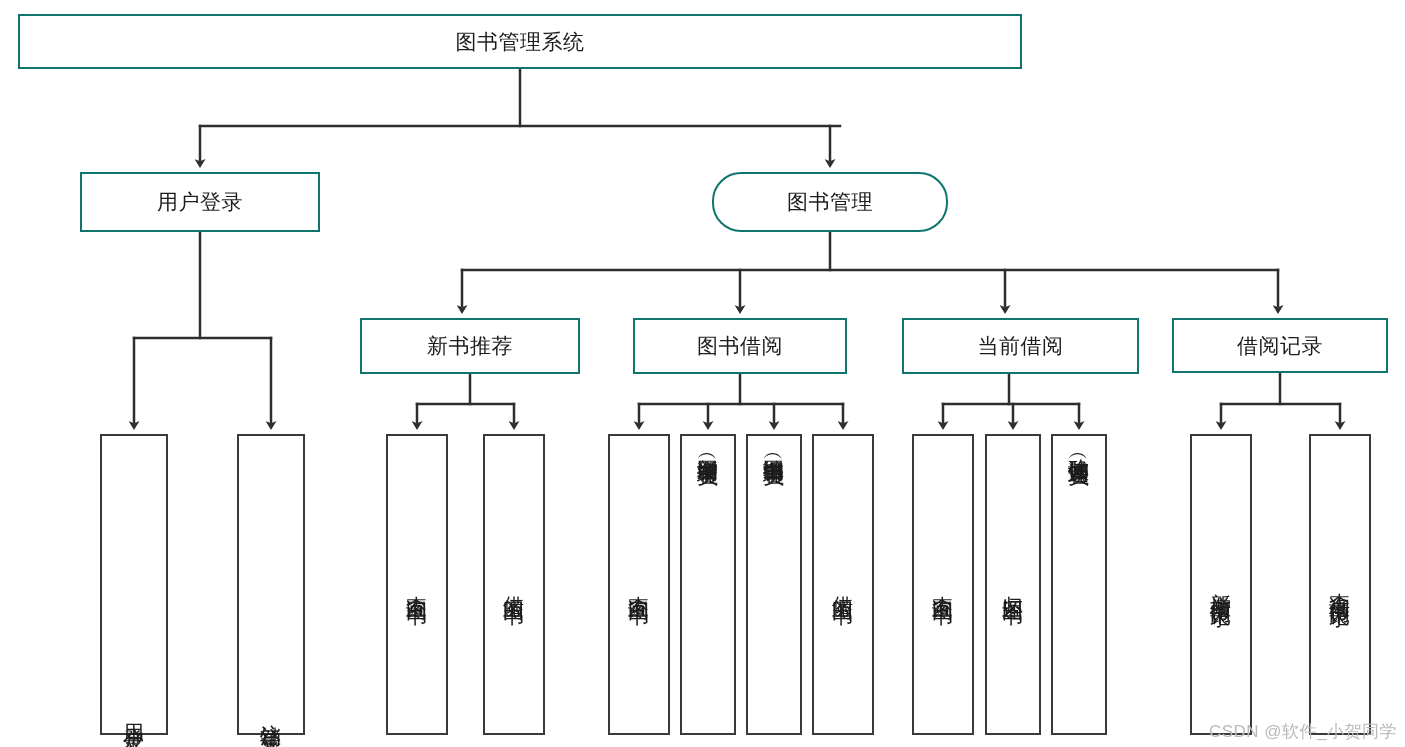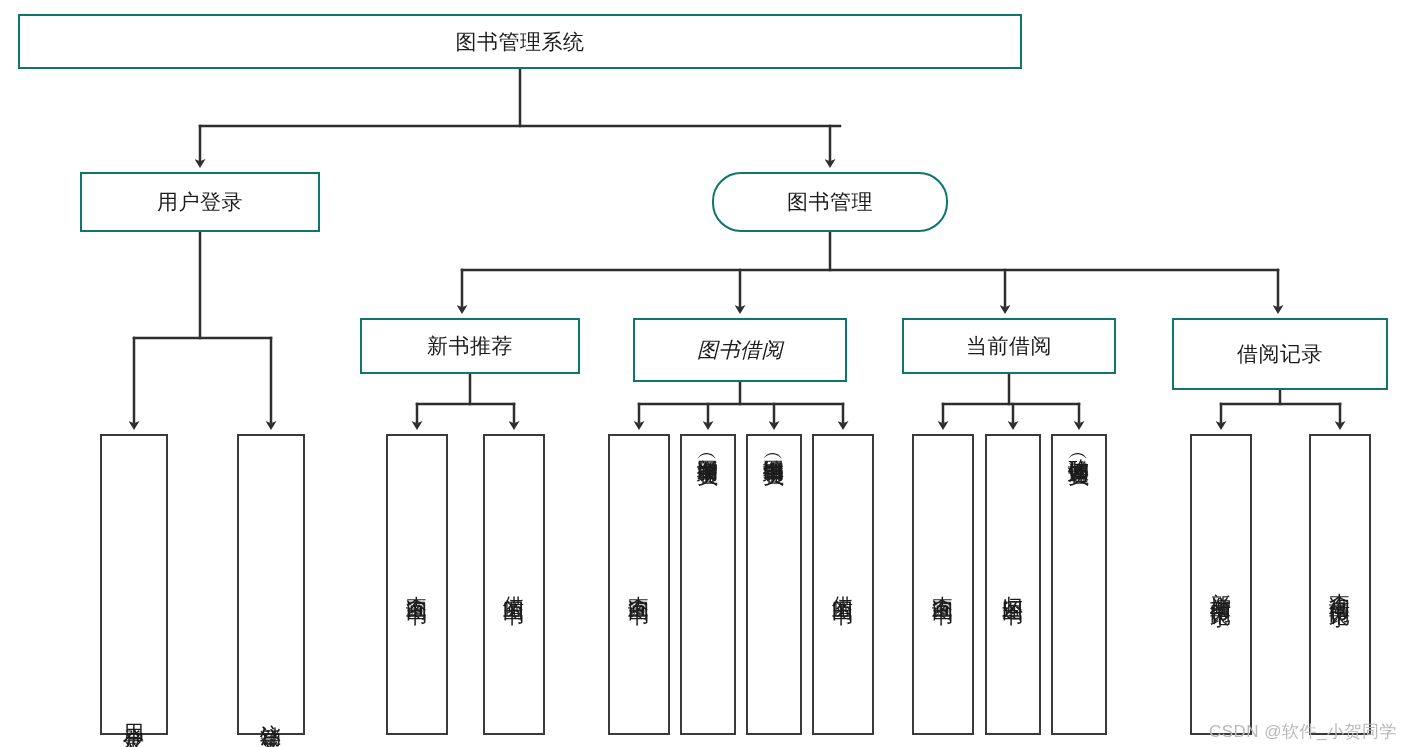--- a/index.html
+++ b/index.html
@@ -152,27 +152,27 @@
   <div class="node-box" id="node-l2-0" style="left: 80px; top: 172px; width: 240px; height: 60px;">
     <span class="node-label-h">用户登录</span>
   </div>
   <div class="node-box" id="node-l2-1" style="left: 712px; top: 172px; width: 236px; height: 60px; border-radius: 29px;">
     <span class="node-label-h">图书管理</span>
   </div>
 
   <div class="node-box" id="node-l3-0" style="left: 360px; top: 318px; width: 220px; height: 56px;">
     <span class="node-label-h">新书推荐</span>
   </div>
-  <div class="node-box" id="node-l3-1" style="left: 633px; top: 318px; width: 214px; height: 64px; font-style: italic;">
+  <div class="node-box" id="node-l3-1" style="left: 633px; top: 318px; width: 214px; height: 56px;">
     <span class="node-label-h">图书借阅</span>
   </div>
-  <div class="node-box" id="node-l3-2" style="left: 902px; top: 318px; width: 214px; height: 56px;">
+  <div class="node-box" id="node-l3-2" style="left: 902px; top: 318px; width: 237px; height: 56px;">
     <span class="node-label-h">当前借阅</span>
   </div>
-  <div class="node-box" id="node-l3-3" style="left: 1172px; top: 318px; width: 216px; height: 72px;">
+  <div class="node-box" id="node-l3-3" style="left: 1172px; top: 318px; width: 216px; height: 55px;">
     <span class="node-label-h">借阅记录</span>
   </div>
 
   <div id="leaf-layer">
       <div class="leaf-box" style="left: 100px; top: 434px; width: 68px; height: 301px; align-items: flex-end;">
         <span class="node-label-v" style="margin-bottom: 14px;">用户登录</span>
       </div>
       <div class="leaf-box" style="left: 237px; top: 434px; width: 68px; height: 301px; align-items: flex-end;">
         <span class="node-label-v" style="margin-bottom: 14px;">注销登录</span>
       </div>

